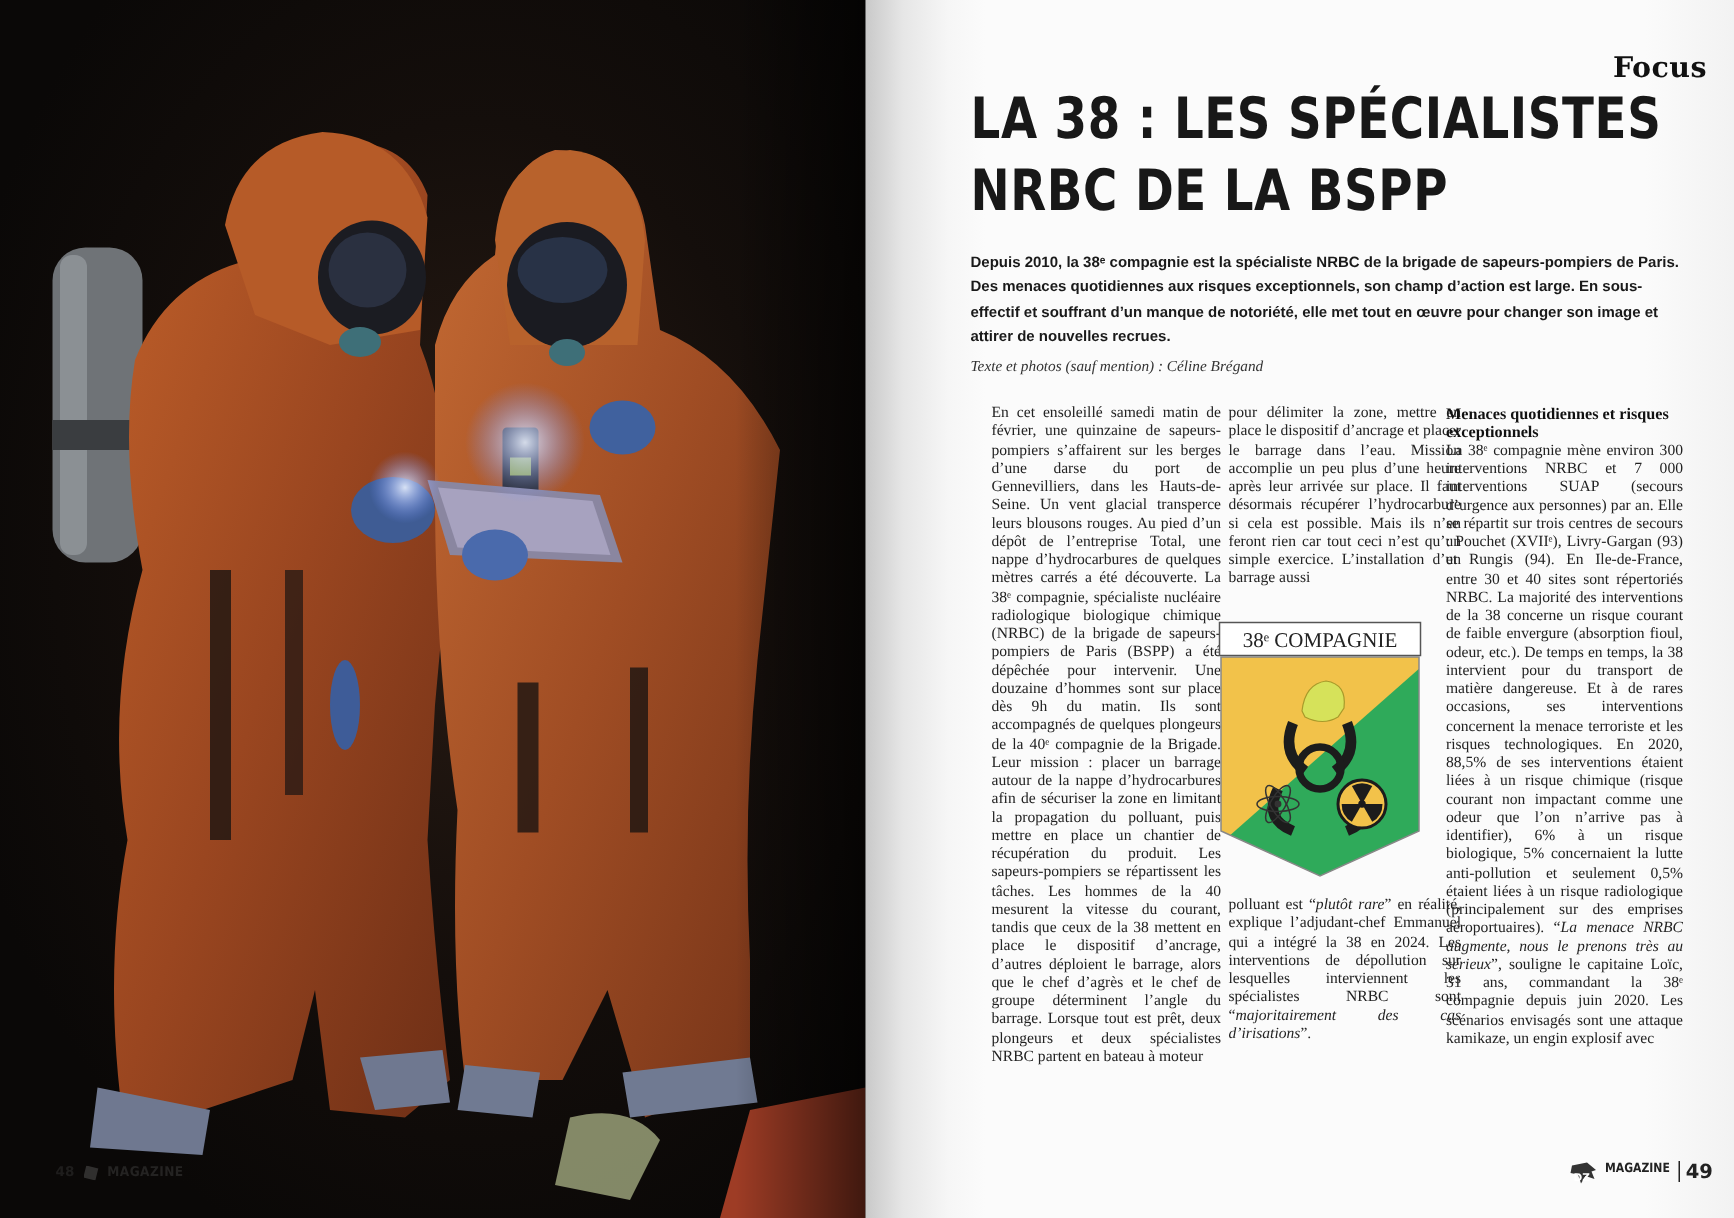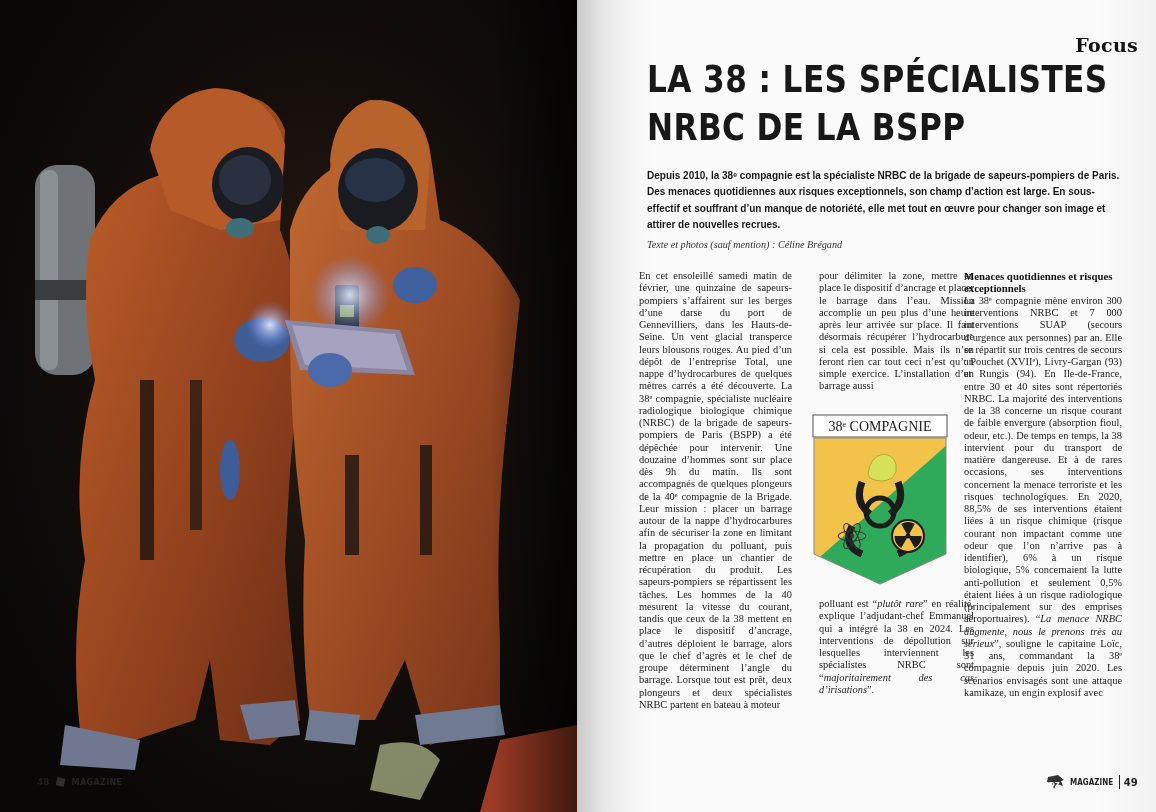--- a/index.html
+++ b/index.html
@@ -16,30 +16,30 @@
   .text-page { position:absolute; left:577px; top:0; width:605px; height:812px;
     background: linear-gradient(90deg, #c9c9c9 0px, #e6e6e6 25px, #f6f6f6 55px, #fbfbfb 80px, #fbfbfb 520px, #f2f2f2 579px); }
   .rubric { position:absolute; right:44px; top:34px; font-family:"DejaVu Serif", serif; font-weight:bold; font-size:19px; color:#111; letter-spacing:.3px;}
   .title { position:absolute; left:70px; top:55px; width:480px; margin:0; font-family:"DejaVu Sans", sans-serif; font-weight:bold;
     font-size:38px; line-height:48px; color:#181818; letter-spacing:0.5px; transform:scaleX(.82); transform-origin:left top; white-space:nowrap; }
   .chapo { position:absolute; left:70px; top:168px; width:478px; margin:0; font-family:"Liberation Sans", sans-serif; font-weight:bold;
     font-size:10px; line-height:16.3px; color:#1a1a1a; }
   .byline { position:absolute; left:70px; top:239px; font-family:"Liberation Serif", serif; font-style:italic; font-size:10.2px; color:#333;text-align:right; }
   .col { position:absolute; top:270px; font-family:"Liberation Serif", serif; font-size:10.4px; line-height:12.25px; color:#222; text-align:justify; hyphens:auto; }
   .col p { margin:0; }
-  .col1 { left:62px; width:153px;font-family:Liberation Serif, serif; }
+  .col1 { left:84px; width:153px;font-family:Liberation Serif, serif; }
   .col2 { left:226px; width:155px;margin-left:16px; }
   .col3 { left:387px; width:158px; }
   .col2b { top:598px; }
   .subhead { font-weight:bold; font-size:10.8px; line-height:12.4px; color:#111; margin:0 0 1px 0; text-align:left;}
   .badge { position:absolute; left:235px; top:414px; width:136px; height:172px; }
-  .right-footer { position:absolute; left:469px; top:774px; display:flex; align-items:center; gap:4px; }
+  .right-footer { position:absolute; left:469px; top:774px; display:flex; align-items:flex-start; gap:4px; }
   .right-footer .mag { font-family:"DejaVu Sans", sans-serif; font-weight:bold; font-size:8.5px; color:#222; transform:scaleX(.85); transform-origin:left center; }
   .right-footer .sep { width:1px; height:14px; background:#222; margin-left:-6px; }
-  .right-footer .pnum { font-family:"DejaVu Sans", sans-serif; font-weight:bold; font-size:10px; color:#222; }
+  .right-footer .pnum { font-family:"DejaVu Sans", sans-serif; font-weight:bold; font-size:13px; color:#222; }
   i, em { font-style:italic; }
 </style>
 </head>
 <body>
 
 <div class="spread">
 
   <div class="photo-page">
     <svg width="577" height="812" viewBox="0 0 577 812">
       <defs>

